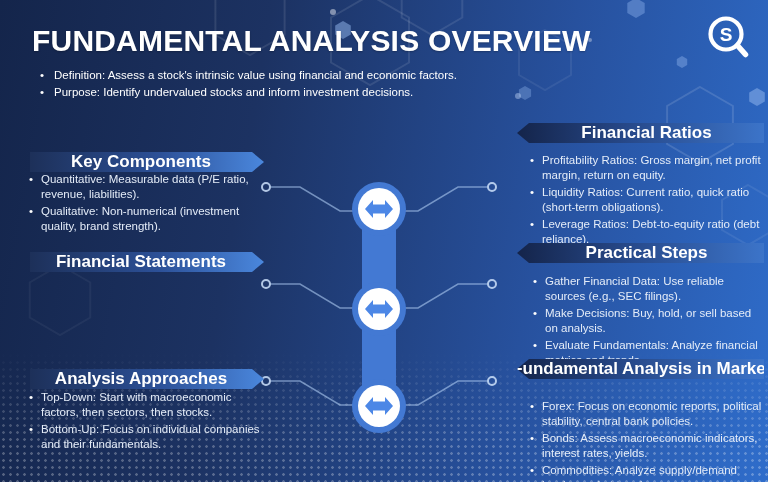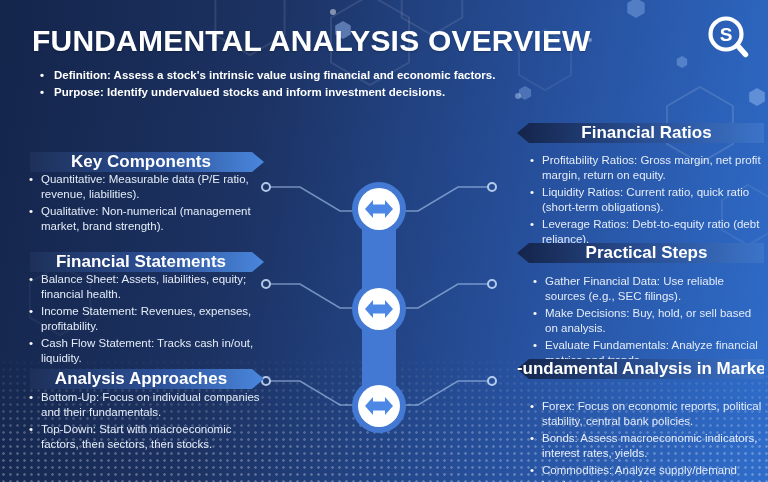--- a/index.html
+++ b/index.html
@@ -16,21 +16,21 @@
     -webkit-mask-image: linear-gradient(to bottom, transparent 0%, rgba(0,0,0,.85) 70%, rgba(0,0,0,.9) 100%);
     mask-image: linear-gradient(to bottom, transparent 0%, rgba(0,0,0,.85) 70%, rgba(0,0,0,.9) 100%);
   }
   .title {
     position:absolute; left:32px; top:24px; color:#ffffff;
     font-size:30px; font-weight:bold; letter-spacing:0.2px; white-space:nowrap;
     text-shadow: 0 1px 2px rgba(0,0,0,0.25);
   }
   .header-bullets { position:absolute; left:40px; top:67px; margin:0; padding:0; list-style:none; }
   .header-bullets li {
-    position:relative; padding-left:14px; color:#ffffff; font-weight:bold;
+    position:relative; padding-left:14px; color:#ffffff; font-weight:normal;
     font-size:11.5px; line-height:17px; white-space:nowrap;
   }
   .header-bullets li::before { content:"•"; position:absolute; left:0; top:0; }
   .logo { position:absolute; left:702px; top:13px; width:50px; height:50px; }
 
   .banner {
     position:absolute; height:20px; display:flex; align-items:center; justify-content:center;
     color:#ffffff; font-weight:bold; font-size:17px; white-space:nowrap;
   }
   .banner.point-right {
@@ -132,34 +132,29 @@
 
   <svg class="logo" viewBox="0 0 50 50">
     <circle cx="24" cy="21" r="15.5" fill="none" stroke="#ffffff" stroke-width="4.2"></circle>
     <line x1="35.5" y1="32.5" x2="43.5" y2="41.5" stroke="#ffffff" stroke-width="5.5" stroke-linecap="round"></line>
     <text x="24" y="28" text-anchor="middle" font-family="Liberation Sans, sans-serif" font-size="19" font-weight="bold" fill="#ffffff">S</text>
   </svg>
 
   <div id="l1-banner" class="banner point-right">Key Components</div>
   <ul id="l1-list" class="bullets">
     <li>Quantitative: Measurable data (P/E ratio, revenue, liabilities).</li>
-    <li>Qualitative: Non-numerical (management market, brand strength).</li>
+    <li>Qualitative: Non-numerical (investment quality, brand strength).</li>
   </ul>
 
   <div id="l2-banner" class="banner point-right">Financial Statements</div>
-  <ul id="l2-list" class="bullets">
-    <li>Balance Sheet: Assets, liabilities, equity; financial health.</li>
-    <li>Income Statement: Revenues, expenses, profitability.</li>
-    <li>Cash Flow Statement: Tracks cash in/out, liquidity.</li>
-  </ul>
 
   <div id="l3-banner" class="banner point-right">Analysis Approaches</div>
   <ul id="l3-list" class="bullets">
+    <li>Top-Down: Start with macroeconomic factors, then sectors, then stocks.</li>
     <li>Bottom-Up: Focus on individual companies and their fundamentals.</li>
-    <li>Top-Down: Start with macroeconomic factors, then sectors, then stocks.</li>
   </ul>
 
   <div id="r1-banner" class="banner point-left">Financial Ratios</div>
   <ul id="r1-list" class="bullets">
     <li>Profitability Ratios: Gross margin, net profit margin, return on equity.</li>
     <li>Liquidity Ratios: Current ratio, quick ratio (short-term obligations).</li>
     <li>Leverage Ratios: Debt-to-equity ratio (debt reliance).</li>
   </ul>
 
   <div id="r2-banner" class="banner point-left">Practical Steps</div>

